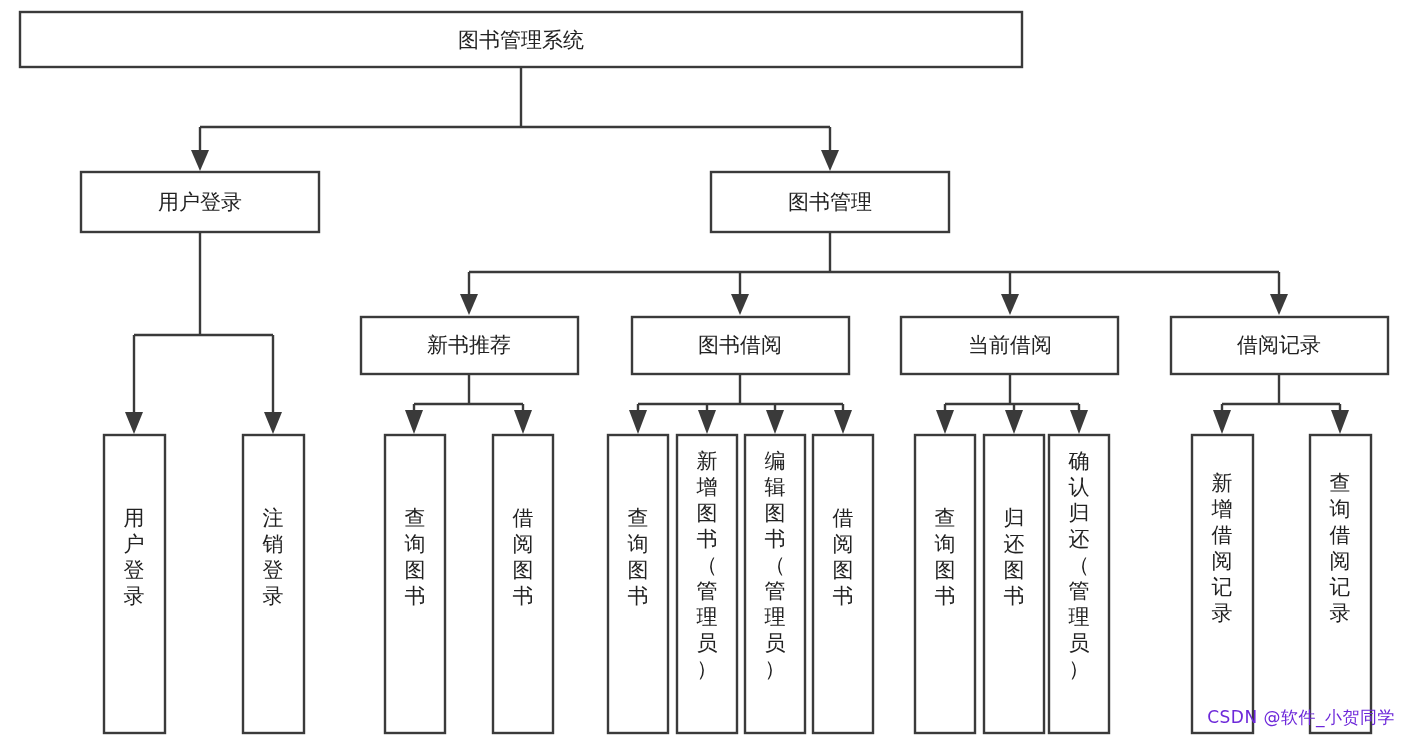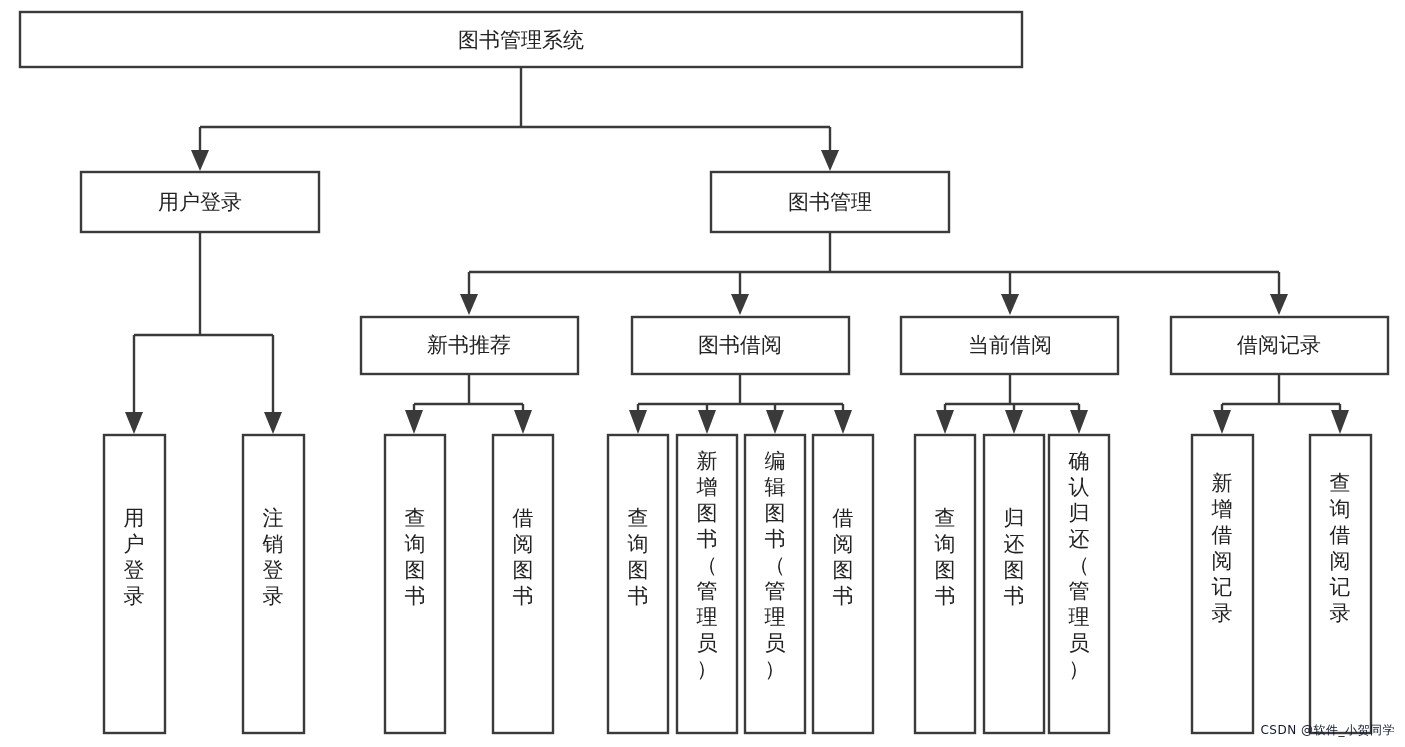--- a/index.html
+++ b/index.html
@@ -49,24 +49,24 @@
   }
   .node-label-v {
     font-family: "DejaVu Sans", "Liberation Sans", sans-serif;
     font-size: 21px;
     fill: #222222;
     text-anchor: middle;
   }
   .watermark {
     position: absolute;
     right: 10px;
-    bottom: 8px;
-    font-family: "DejaVu Sans", "Liberation Sans", sans-serif;
-    font-size: 12px;
-    color: #0f172a;
+    bottom: 18px;
+    font-family: "DejaVu Sans", "Liberation Sans", sans-serif;
+    font-size: 17px;
+    color: #6d28d9;
     letter-spacing: 0.5px;
     white-space: nowrap;
     user-select: none;
   }
 </style>
 </head>
 <body>
 
 <div id="diagram-root">
 

